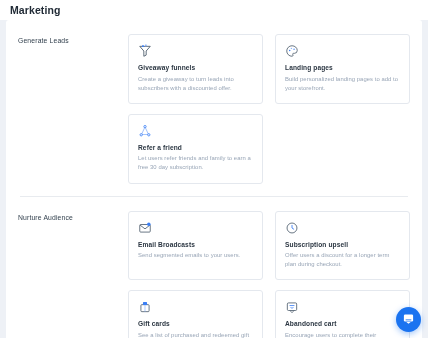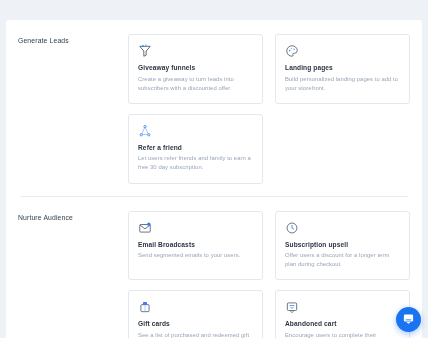--- a/index.html
+++ b/index.html
@@ -118,20 +118,23 @@
     align-items: center;
     justify-content: center;
     cursor: pointer;
   }
 </style>
 </head>
 <body>
 
 <div class="app">
 
+  <div class="page-header">
+    <div class="page-title">Marketing</div>
+  </div>
 
   <div class="content-surface">
 
     <div class="section">
       <div class="section-label">Generate Leads</div>
       <div class="cards-grid">
 
         <div class="card">
           <span class="card-icon">
             <svg viewBox="0 0 24 24" width="14" height="14" fill="none">

